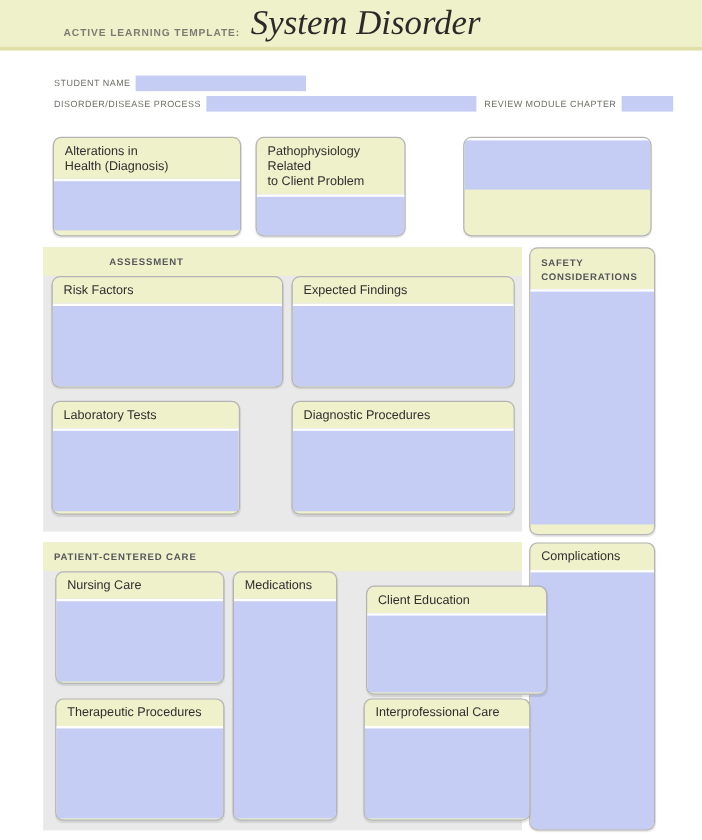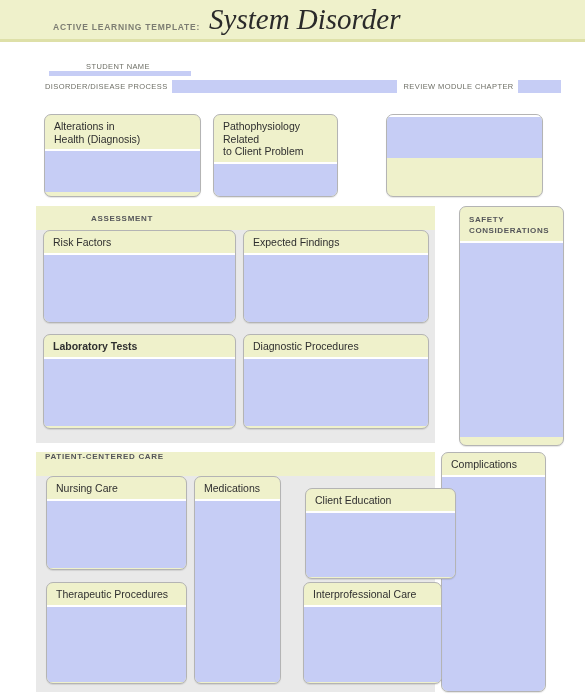--- a/index.html
+++ b/index.html
@@ -54,21 +54,21 @@
     white-space: nowrap;
   }
 
   
   .meta-row {
     position: absolute;
     display: flex;
     align-items: center;
     height: 14px;
   }
-  #meta-row-1 { left: 45px; top: 62px; flex-direction: column; }
+  #meta-row-1 { left: 45px; top: 62px; }
   #meta-row-2 { left: 45px; top: 79px; }
   .meta-label {
     font-size: 7.5px;
     letter-spacing: 0.4px;
     font-weight: normal;
     color: #6e6f66;
     text-transform: uppercase;
     white-space: nowrap;
   }
   .meta-input {
@@ -136,27 +136,27 @@
   .panel-head-label {
     font-size: 8px;
     font-weight: bold;
     letter-spacing: 0.7px;
     color: #55565a;
     text-transform: uppercase;
     padding-left: 9px;
   }
   #card-risk-factors    { left: 43px;  top: 230px; width: 193px; height: 93px; }
   #card-expected        { left: 243px; top: 230px; width: 186px; height: 93px; }
-  #card-lab-tests       { left: 43px;  top: 334px; width: 193px; height: 95px; font-weight: bold; }
+  #card-lab-tests       { left: 43px;  top: 334px; width: 157px; height: 95px; }
   #card-diagnostic      { left: 243px; top: 334px; width: 186px; height: 95px; }
   .assess-fill { height: 67px; }
 
   
   #card-safety {
-    left: 459px; top: 206px; width: 105px; height: 240px;
+    left: 441px; top: 206px; width: 105px; height: 240px;
   }
   #card-safety .card-fill { height: 194px; }
 
   
   #card-complications {
     left: 441px; top: 452px; width: 105px; height: 240px;
   }
   #card-complications .card-fill { height: 215px; }
 
   
@@ -164,21 +164,21 @@
     position: absolute;
     left: 36px; top: 452px;
     width: 399px; height: 240px;
     background: #e9e9e9;
     box-sizing: border-box;
   }
   #panel-pcc .panel-head {
     height: 24px;
     background: #eff1cb;
     display: flex;
-    align-items: flex-start;
+    align-items: center;
   }
   #card-nursing        { left: 46px;  top: 476px; width: 141px; height: 94px; }
   #card-medications    { left: 194px; top: 476px; width: 87px;  height: 208px; }
   #card-client-edu     { left: 289px; top: 488px; width: 151px; height: 91px; margin-left: 16px; }
   #card-therapeutic    { left: 46px;  top: 582px; width: 141px; height: 102px; }
   #card-interprof      { left: 303px; top: 582px; width: 139px; height: 102px; }
   #card-nursing .card-fill     { height: 67px; }
   #card-medications .card-fill { height: 181px; }
   #card-client-edu .card-fill  { height: 64px; }
   #card-therapeutic .card-fill { height: 75px; }

